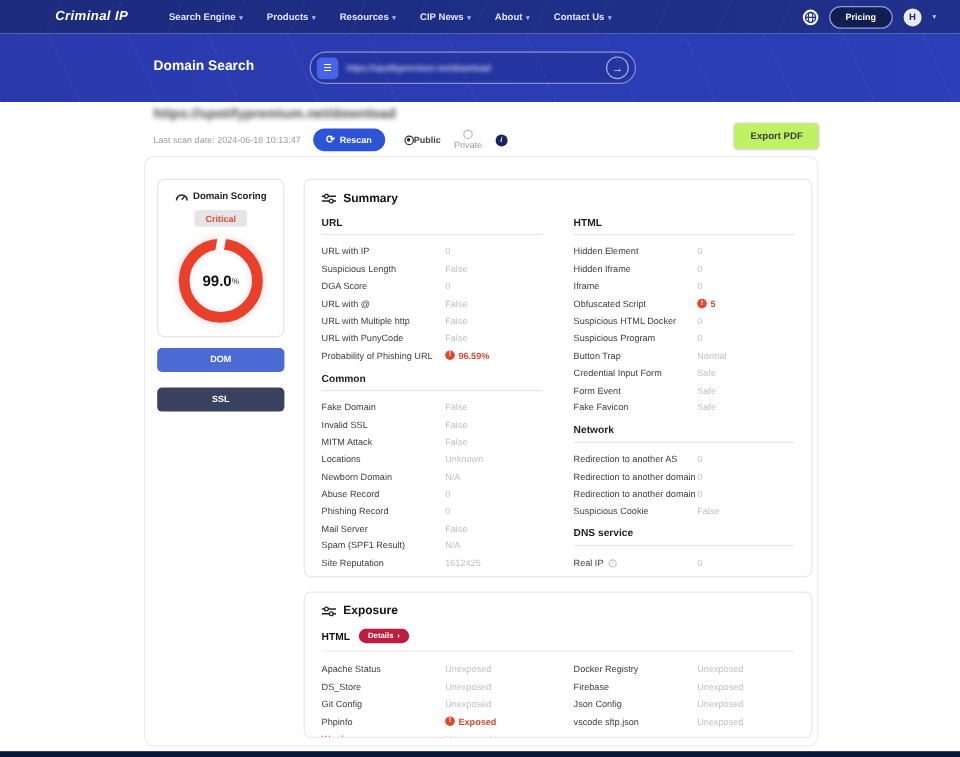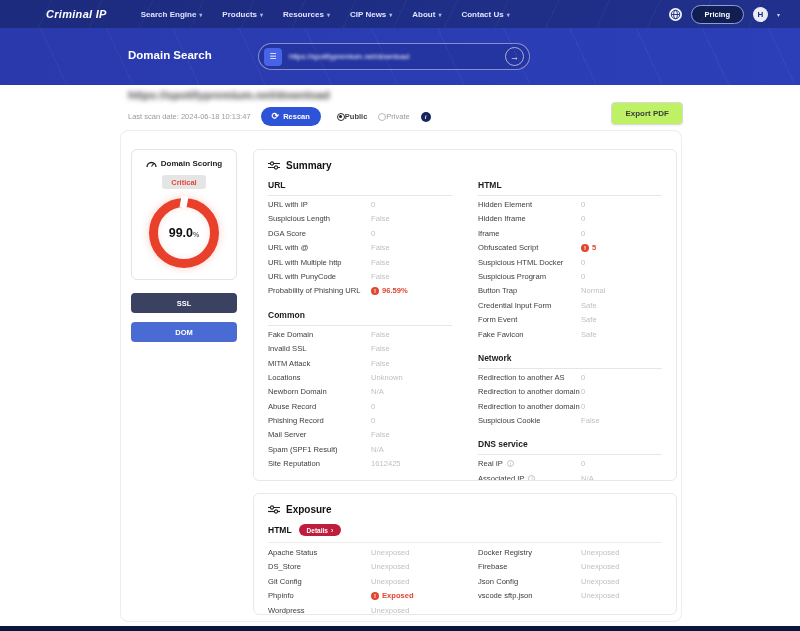--- a/index.html
+++ b/index.html
@@ -49,21 +49,21 @@
   .scan-meta { position:absolute; left:128px; top:107px; display:flex; align-items:center; gap:10px; }
   .scan-date { font-size:7.5px; color:#9b9b9b; }
   .rescan-btn { display:flex; align-items:center; gap:4px; background:#2d53d6; color:#fff;
     border:none; border-radius:11px; height:19px; padding:0 11px; font-size:7.5px; font-weight:bold; cursor:pointer; }
   .rescan-icn { font-size:9px; line-height:1; }
   .radio-group { display:flex; align-items:center; gap:11px; margin-left:6px; }
   .radio { display:flex; align-items:center; gap:0; font-size:7.5px; color:#444; font-weight:bold; cursor:pointer; }
   .rdot { width:8px; height:8px; border-radius:50%; border:1px solid #b9b9b9; background:#fff; position:relative; }
   .radio.checked .rdot { border-color:#2d2d2d; }
   .radio.checked .rdot::after { content:""; position:absolute; inset:1.5px; border-radius:50%; background:#1d1d1d; }
-  .radio.unchecked { color:#9a9a9a; font-weight:normal; }
+  .radio.unchecked { color:#9a9a9a; font-weight:normal;flex-direction:column; }
   .info-badge { width:10px; height:10px; border-radius:50%; background:#17245e; color:#fff;
     font-size:6px; font-style:italic; font-weight:bold; display:flex; align-items:center; justify-content:center; }
   .export-btn { position:absolute; right:117px; top:102px; background:#bef264; border:1px solid #d9d9d9;
     border-radius:4px; padding:6px 13px; font-size:8px; font-weight:bold; color:#3d3d3d;
     box-shadow:0 1px 2px rgba(0,0,0,.05); cursor:pointer; }
 
   
   .outer { position:absolute; left:120px; top:130px; width:562px; height:492px;
     border:1px solid #ededed; border-radius:8px; background:#fff; }
 
@@ -94,21 +94,21 @@
   .panel.summary { top:18px; height:332px; }
   .panel.exposure { top:362px; height:122px; }
   .panel-head { display:flex; align-items:center; gap:6px; }
   .panel-title { font-size:10px; font-weight:bold; color:#111; }
   .cols { display:flex; gap:26px; margin-top:6px; }
   .col { flex:1; min-width:0; }
   .sec-title { font-size:8.5px; font-weight:bold; color:#1c1c1c; padding:9px 0 5px;2
     border-bottom:1px solid #e6e6e6; margin-bottom:4px; }
   .sec-title { border-bottom:1px solid #e6e6e6; }
   .col .sec-title:first-child { padding-top:3px; }
-  .srow { display:flex; align-items:flex-start; height:14.4px; }
+  .srow { display:flex; align-items:flex-end; height:14.4px; }
   .slabel { font-size:7.6px; color:#3c3c3c; width:56%; white-space:nowrap; display:flex; align-items:center; }
   .svalue { font-size:7.6px; color:#bfbfbf; flex:1; white-space:nowrap; display:flex; align-items:center; }
   .svalue.danger { color:#e0472f; font-weight:bold; }
   .dmark { width:8px; height:8px; border-radius:50%; background:#e0472f; color:#fff; font-size:6px;
     font-weight:bold; display:inline-flex; align-items:center; justify-content:center; margin-right:3px; flex:none; }
   .info-o { width:7px; height:7px; border-radius:50%; border:1px solid #c2c2c2; color:#b5b5b5;
     font-size:5px; display:inline-flex; align-items:center; justify-content:center; margin-left:4px; flex:none; }
   .group-row { display:flex; align-items:center; gap:7px; margin-top:9px;
     padding-bottom:6px; border-bottom:1px solid #ececec; }
   .group-label { font-size:8.5px; font-weight:bold; color:#111; }
@@ -191,22 +191,22 @@
         <span class="severity-badge">Critical</span>
         <div class="donut-wrap">
           <div class="donut"></div>
           <div class="donut-notch"></div>
           <div class="donut-score">
             <span class="num">99.0</span>
             <span class="unit">%</span>
           </div>
         </div>
       </div>
+      <button class="side-btn dom">DOM</button>
       <button class="side-btn ssl">SSL</button>
-      <button class="side-btn dom">DOM</button>
     </div>
 
     <div class="panel summary">
       <div class="panel-head">
         <svg width="12" height="9" viewBox="0 0 12 9">
             <line x1="0" y1="2.5" x2="12" y2="2.5" stroke="#222" stroke-width="1.2"></line>
             <circle cx="4" cy="2.5" r="1.6" fill="#fff" stroke="#222" stroke-width="1.1"></circle>
             <line x1="0" y1="6.5" x2="12" y2="6.5" stroke="#222" stroke-width="1.2"></line>
             <circle cx="8" cy="6.5" r="1.6" fill="#fff" stroke="#222" stroke-width="1.1"></circle>
           </svg>

